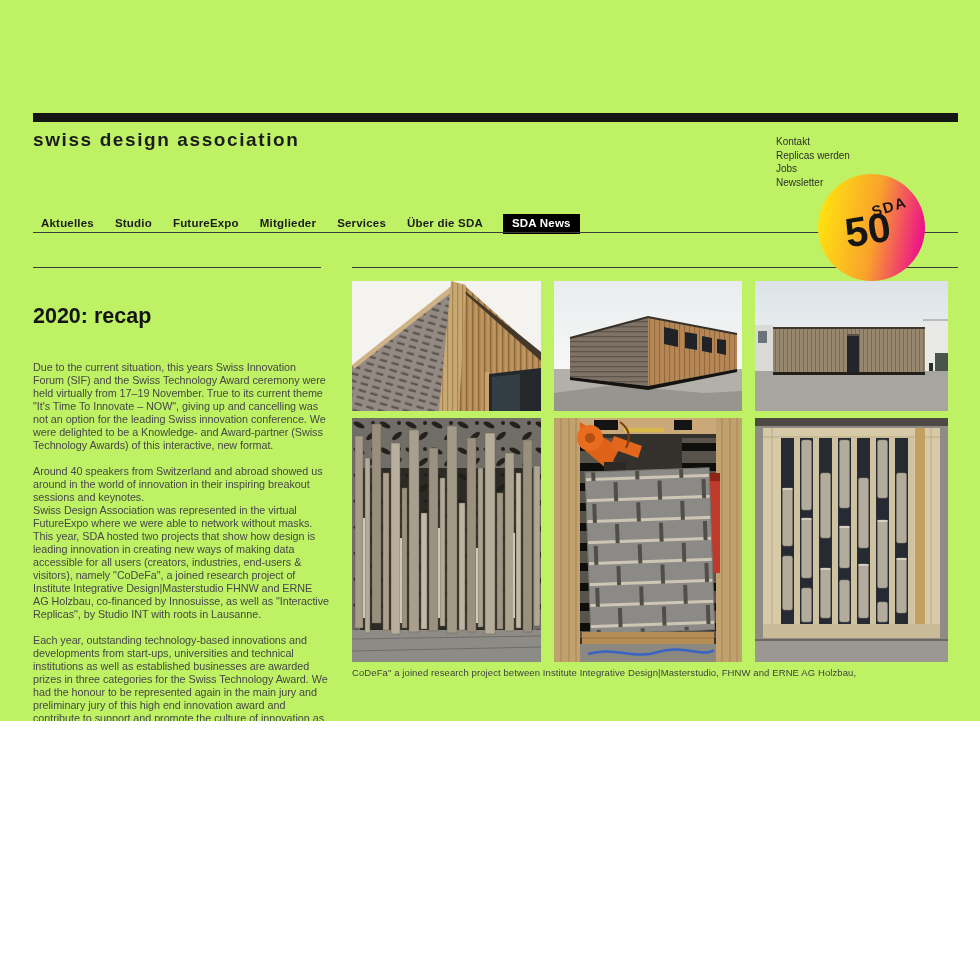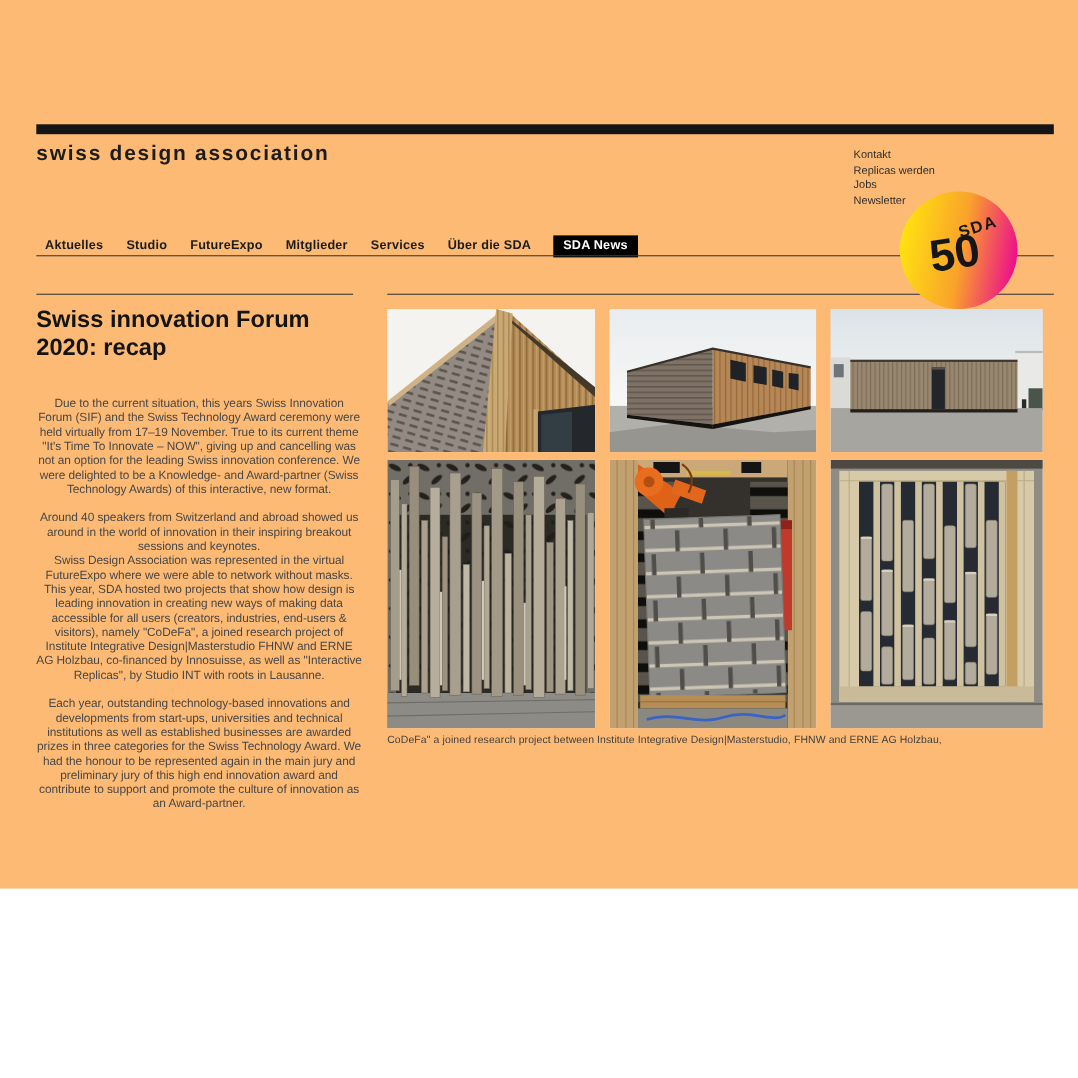--- a/index.html
+++ b/index.html
@@ -1,18 +1,18 @@
 <!DOCTYPE html>
 <html><head>
 <meta charset="utf-8">
 <style>
   * { margin:0; padding:0; box-sizing:border-box; }
   html,body { background:#ffffff; }
   body { font-family:"Liberation Sans", sans-serif; color:#1a1a1a; }
-  .page { position:relative; width:980px; height:808px; background:#fdba74; overflow:hidden; }
+  .page { position:relative; width:980px; height:721px; background:#bef264; overflow:hidden; }
 
   .top-bar { position:absolute; left:33px; top:113px; width:925px; height:9px; background:#151515; }
 
   .logo { position:absolute; left:33px; top:129px; font-size:19px; font-weight:700;
           letter-spacing:1.6px; color:#1c1c1c; cursor:pointer; }
 
   .utility { position:absolute; left:776px; top:135px; font-size:10px; line-height:13.5px; color:#2e2e2e; }
   .utility a { display:block; color:#2e2e2e; text-decoration:none; cursor:pointer; }
 
   .badge { position:absolute; left:818px; top:174px; width:107px; height:107px; border-radius:50%;
@@ -29,21 +29,21 @@
 
   .rule { position:absolute; height:1px; background:#3c3c3c; }
   .rule.nav-rule   { left:33px; top:232px; width:925px; }
   .rule.left-rule  { left:33px; top:267px; width:288px; }
   .rule.right-rule { left:352px; top:267px; width:606px; }
 
   .article-title { position:absolute; left:33px; top:277px; width:305px;
                    font-size:21.5px; line-height:26px; font-weight:700; color:#141414; }
   .article-body { position:absolute; left:33px; top:361px; width:296px;
                   font-size:10.8px; line-height:13px; color:#474747; letter-spacing:-0.05px; }
-  .article-body p { margin-bottom:13px; white-space:pre-line;text-align:center; }
+  .article-body p { margin-bottom:13px; white-space:pre-line; }
 
   .gallery { position:absolute; left:352px; top:281px; width:596px; }
   .g-row { display:flex; gap:13px; }
   .g-row.r2 { margin-top:7px; }
   figure { position:relative; overflow:hidden; background:#ddd; }
   .ph-sm { height:130px; }
   .ph-lg { height:244px; }
   .w1 { width:189px; } .w2 { width:188px; } .w3 { width:193px; }
   figure svg { display:block; width:100%; height:100%; }
   .caption { margin-top:5px; font-size:9.5px; letter-spacing:0.1px; color:#3f3f3f; }
@@ -77,21 +77,21 @@
   <div class="rule nav-rule"></div>
   <div class="rule left-rule"></div>
   <div class="rule right-rule"></div>
 
   <div class="badge">
     <span class="sda">SDA</span>
     <span class="n50">50</span>
   </div>
 
   <h1 class="article-title">
-    <span>Swiss innovation Forum</span><br>
+    <br>
     <span>2020: recap</span>
   </h1>
 
   <div class="article-body">
     <p>Due to the current situation, this years Swiss Innovation Forum (SIF) and the Swiss Technology Award ceremony were held virtually from 17–19 November. True to its current theme "It's Time To Innovate – NOW", giving up and cancelling was not an option for the leading Swiss innovation conference. We were delighted to be a Knowledge- and Award-partner (Swiss Technology Awards) of this interactive, new format.</p>
     <p>Around 40 speakers from Switzerland and abroad showed us around in the world of innovation in their inspiring breakout sessions and keynotes.
 Swiss Design Association was represented in the virtual FutureExpo where we were able to network without masks. This year, SDA hosted two projects that show how design is leading innovation in creating new ways of making data accessible for all users (creators, industries, end-users &amp; visitors), namely "CoDeFa", a joined research project of Institute Integrative Design|Masterstudio FHNW and ERNE AG Holzbau, co-financed by Innosuisse, as well as "Interactive Replicas", by Studio INT with roots in Lausanne.</p>
     <p>Each year, outstanding technology-based innovations and developments from start-ups, universities and technical institutions as well as established businesses are awarded prizes in three categories for the Swiss Technology Award. We had the honour to be represented again in the main jury and preliminary jury of this high end innovation award and contribute to support and promote the culture of innovation as an Award-partner.</p>
   </div>
 

